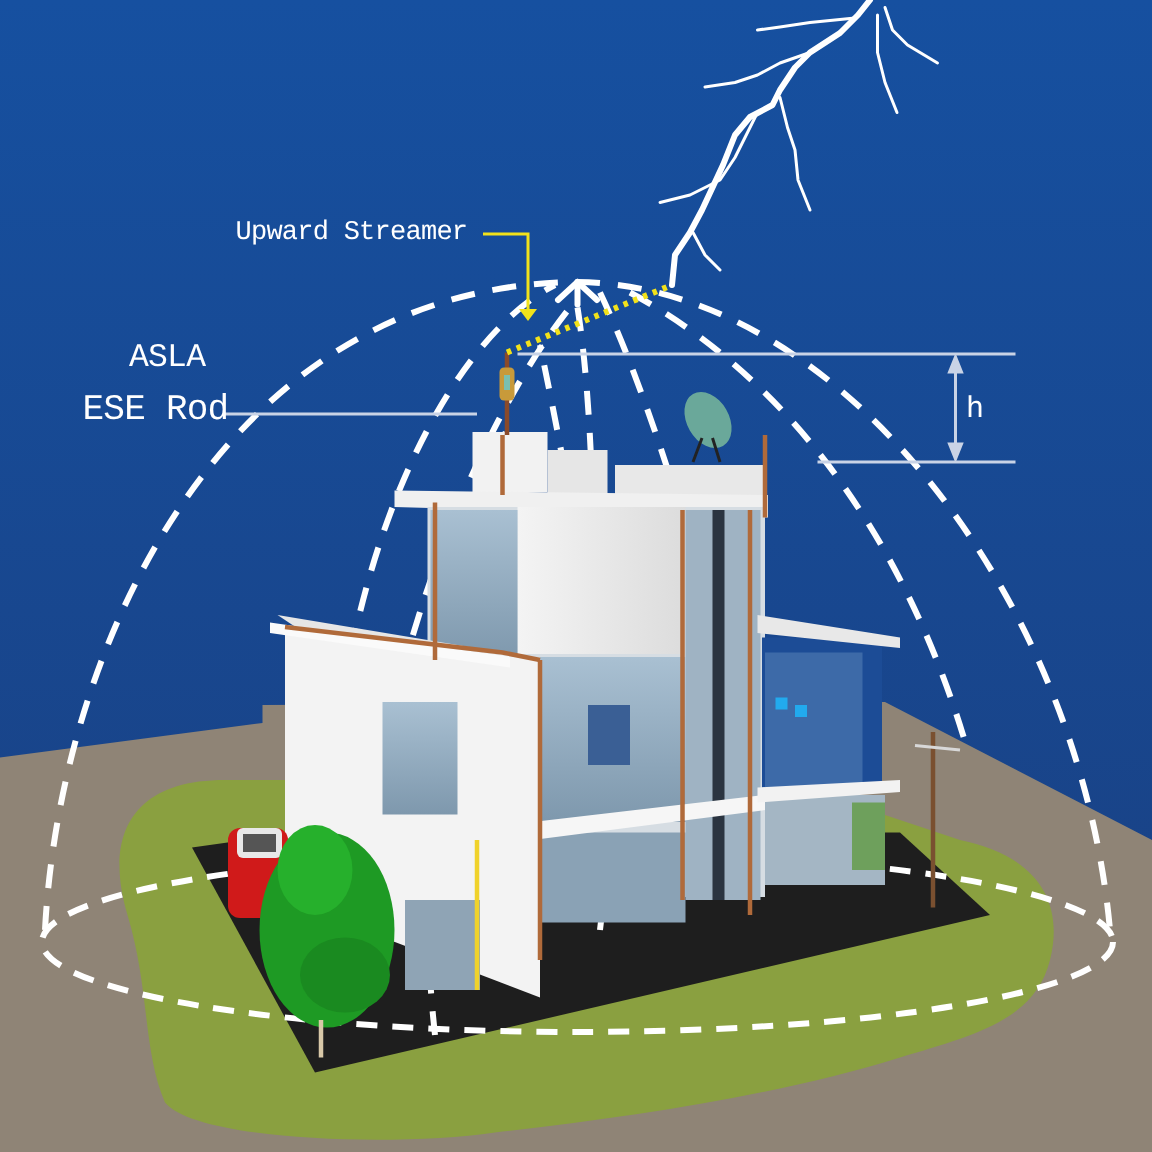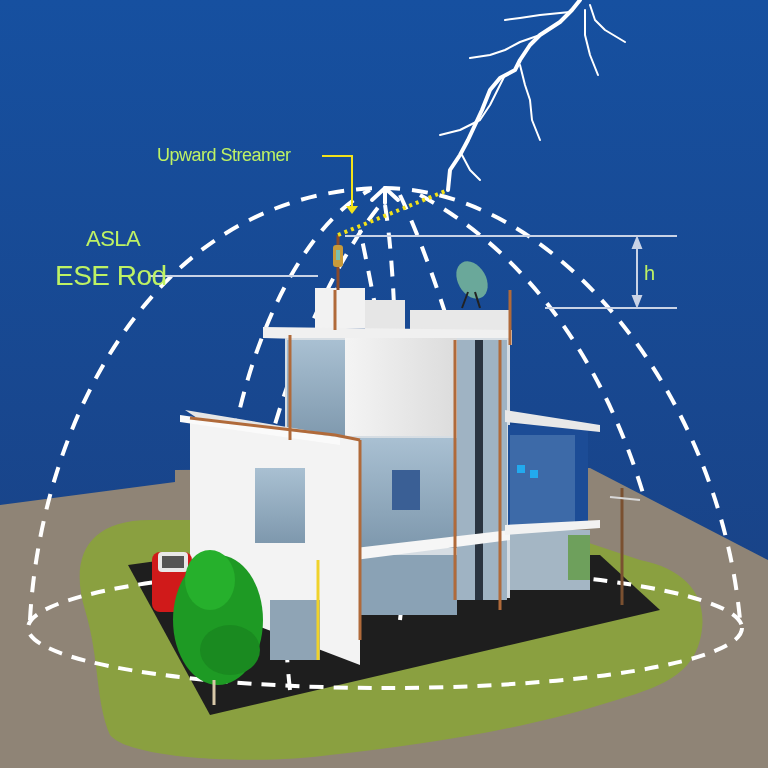--- a/index.html
+++ b/index.html
@@ -1,21 +1,21 @@
 <!DOCTYPE html>
 <html><head>
 <meta charset="utf-8">
 <style>
   html,body{margin:0;padding:0;background:#1a4b96;}
   body{width:768px;height:768px;overflow:hidden;position:relative;font-family:"Liberation Sans",sans-serif;}
   #scene{position:absolute;left:0;top:0;width:768px;height:768px;}
-  .label{position:absolute;color:#bef264;font-family:Liberation Sans, sans-serif;font-weight:400;letter-spacing:-0.5px;white-space:nowrap;}
+  .label{position:absolute;color:#ffffff;font-family:Liberation Mono, monospace;font-weight:400;letter-spacing:-0.5px;white-space:nowrap;}
   .lbl-upward{left:157px;top:145px;font-size:18px;}
   .lbl-asla{left:86px;top:226px;font-size:22px;text-align:center;}
-  .lbl-ese{left:55px;top:260px;font-size:28px;}
+  .lbl-ese{left:55px;top:260px;font-size:24px;}
   .lbl-h{left:644px;top:262px;font-size:20px;}
 </style>
 </head>
 <body>
 
 <svg id="scene" viewBox="0 0 768 768" xmlns="http://www.w3.org/2000/svg">
   <defs>
     <linearGradient id="sky" x1="0" y1="0" x2="0" y2="1">
       <stop offset="0" stop-color="#1650a0"></stop>
       <stop offset="1" stop-color="#1a3f80"></stop>

